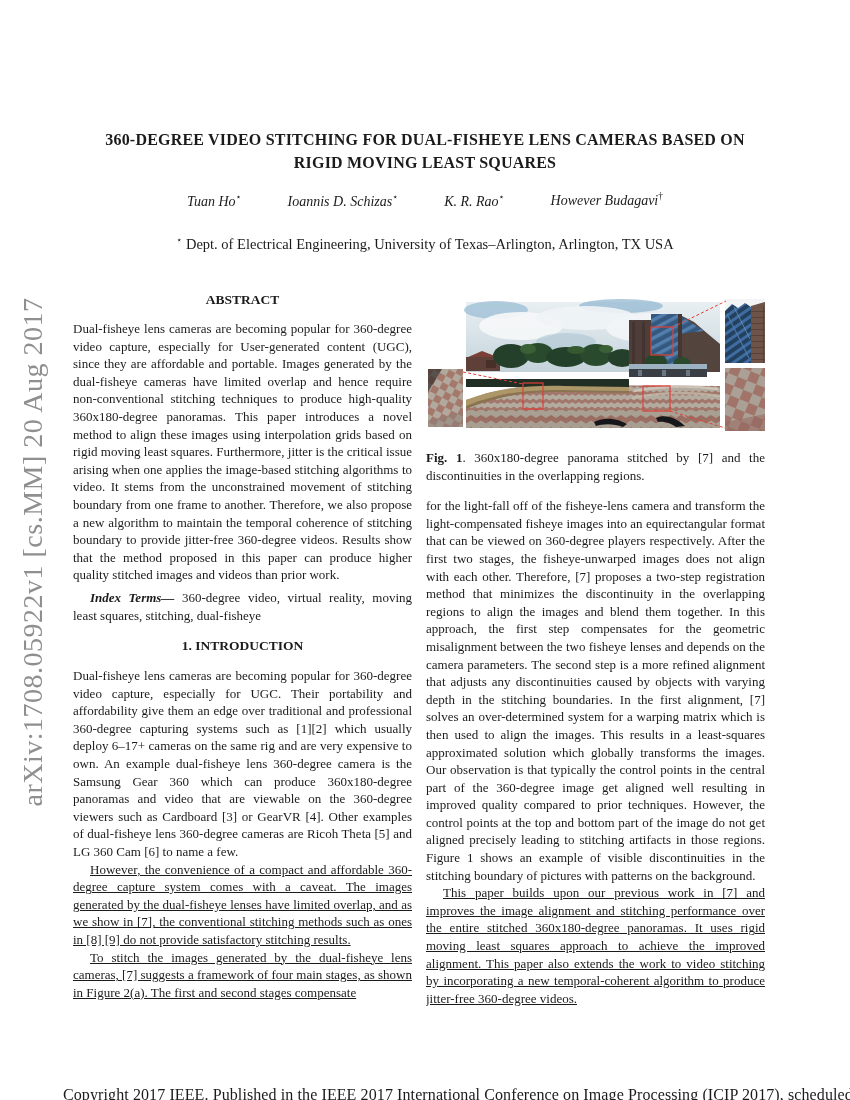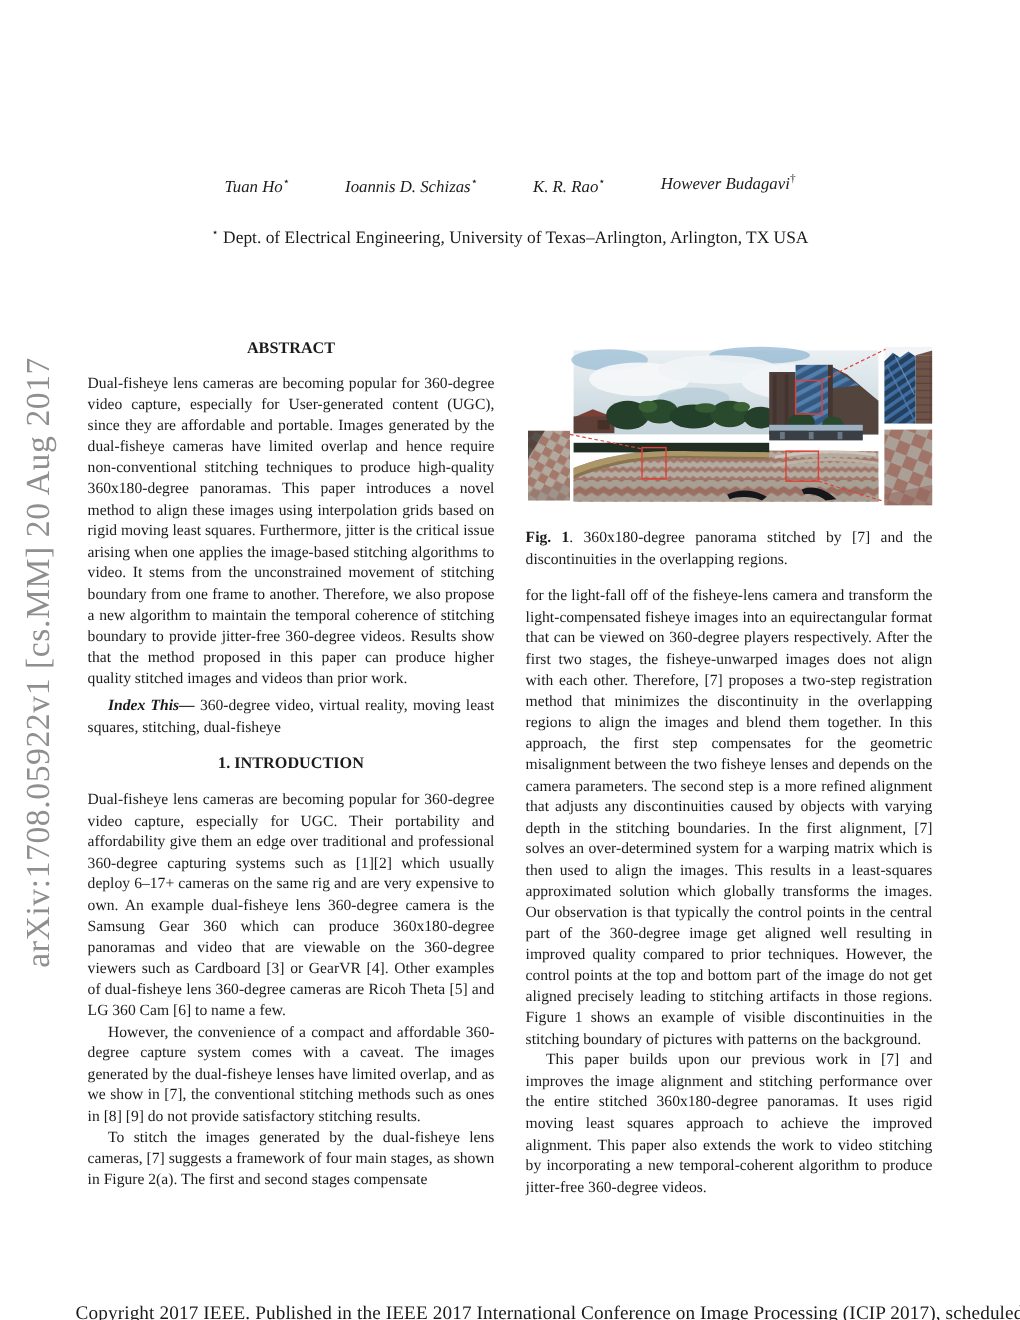--- a/index.html
+++ b/index.html
@@ -17,27 +17,27 @@
   }
   
   .header { position:absolute; top:128px; left:73px; width:704px; text-align:center; }
   .paper-title { font-weight:bold; font-size:16px; line-height:23px; letter-spacing:0.2px; }
   .authors { margin-top:17px; font-style:italic; font-size:14px;
              display:flex; justify-content:center; gap:46px; }
   .authors sup { font-size:9.5px; font-style:normal; }
   .affiliations { margin-top:20px; font-size:14.5px; line-height:21.5px;text-align:center; }
   .affiliations sup { font-size:9.5px; }
   
-  .columns { position:absolute; top:282px; left:73px; width:704px;
-             display:flex; gap:26px;align-items:flex-end; }
+  .columns { position:absolute; top:292px; left:73px; width:704px;
+             display:flex; gap:14px;align-items:flex-end; }
   .col { width:339px; height:722px; overflow:hidden; }
   .col p { margin:0; font-size:13px; line-height:17.6px; text-align:justify; }
   .sec-heading { font-size:13.5px; font-weight:bold; text-align:center; margin:0 0 12px 0; }
   .intro-heading { margin:14px 0 13px 0; }
-  .indent { text-indent:17px; }
+  .indent { text-indent:17px;text-decoration:underline; }
   .index-terms { text-indent:17px; margin-top:5px !important; }
   .index-terms .it-label { font-weight:bold; font-style:italic; }
   
   figure { margin:0; }
   .fig-svg { display:block; margin:2px 0 0 0; }
   .fig-caption { margin-top:15px !important; }
   .fig-caption .cap-label { font-weight:bold; }
   .rc-para1 { margin-top:13px !important; }
   
   .footer { position:absolute; top:1086px; left:63px; width:740px;
@@ -48,37 +48,41 @@
                 stroke-dasharray:3 2.2; }
 </style>
 </head>
 <body>
 
 <div class="page">
 
   <div class="arxiv-vertical">arXiv:1708.05922v1  [cs.MM]  20 Aug 2017</div>
 
   <div class="header">
+    <div class="paper-title">
+      <span>360-DEGREE VIDEO STITCHING FOR DUAL-FISHEYE LENS CAMERAS BASED ON</span><br>
+      <span>RIGID MOVING LEAST SQUARES</span>
+    </div>
     <div class="authors">
       <span><span>Tuan Ho</span><sup>⋆</sup></span>
       <span><span>Ioannis D. Schizas</span><sup>⋆</sup></span>
       <span><span>K. R. Rao</span><sup>⋆</sup></span>
       <span><span>However Budagavi</span><sup>†</sup></span>
     </div>
     <div class="affiliations">
       <div><sup>⋆</sup> <span>Dept. of Electrical Engineering, University of Texas–Arlington, Arlington, TX USA</span></div>
     </div>
   </div>
 
   <div class="columns">
 
     <div class="col">
       <div class="sec-heading">ABSTRACT</div>
       <p>Dual-fisheye lens cameras are becoming popular for 360-degree video capture, especially for User-generated content (UGC), since they are affordable and portable. Images generated by the dual-fisheye cameras have limited overlap and hence require non-conventional stitching techniques to produce high-quality 360x180-degree panoramas. This paper introduces a novel method to align these images using interpolation grids based on rigid moving least squares. Furthermore, jitter is the critical issue arising when one applies the image-based stitching algorithms to video. It stems from the unconstrained movement of stitching boundary from one frame to another. Therefore, we also propose a new algorithm to maintain the temporal coherence of stitching boundary to provide jitter-free 360-degree videos. Results show that the method proposed in this paper can produce higher quality stitched images and videos than prior work.</p>
-      <p class="index-terms"><span class="it-label">Index This—</span><span> 360-degree video, virtual reality, moving least squares, stitching, dual-fisheye</span></p>
+      <p class="index-terms"><span class="it-label">Index Terms—</span><span> 360-degree video, virtual reality, moving least squares, stitching, dual-fisheye</span></p>
       <div class="sec-heading intro-heading">1. INTRODUCTION</div>
       <p>Dual-fisheye lens cameras are becoming popular for 360-degree video capture, especially for UGC. Their portability and affordability give them an edge over traditional and professional 360-degree capturing systems such as [1][2] which usually deploy 6–17+ cameras on the same rig and are very expensive to own. An example dual-fisheye lens 360-degree camera is the Samsung Gear 360 which can produce 360x180-degree panoramas and video that are viewable on the 360-degree viewers such as Cardboard [3] or GearVR [4]. Other examples of dual-fisheye lens 360-degree cameras are Ricoh Theta [5] and LG 360 Cam [6] to name a few.</p>
       <p class="indent">However, the convenience of a compact and affordable 360-degree capture system comes with a caveat. The images generated by the dual-fisheye lenses have limited overlap, and as we show in [7], the conventional stitching methods such as ones in [8] [9] do not provide satisfactory stitching results.</p>
       <p class="indent">To stitch the images generated by the dual-fisheye lens cameras, [7] suggests a framework of four main stages, as shown in Figure 2(a). The first and second stages compensate</p>
     </div>
 
     <div class="col">
       <figure>
         <svg class="fig-svg" width="340" height="140" viewBox="0 0 340 140">
           <defs>

